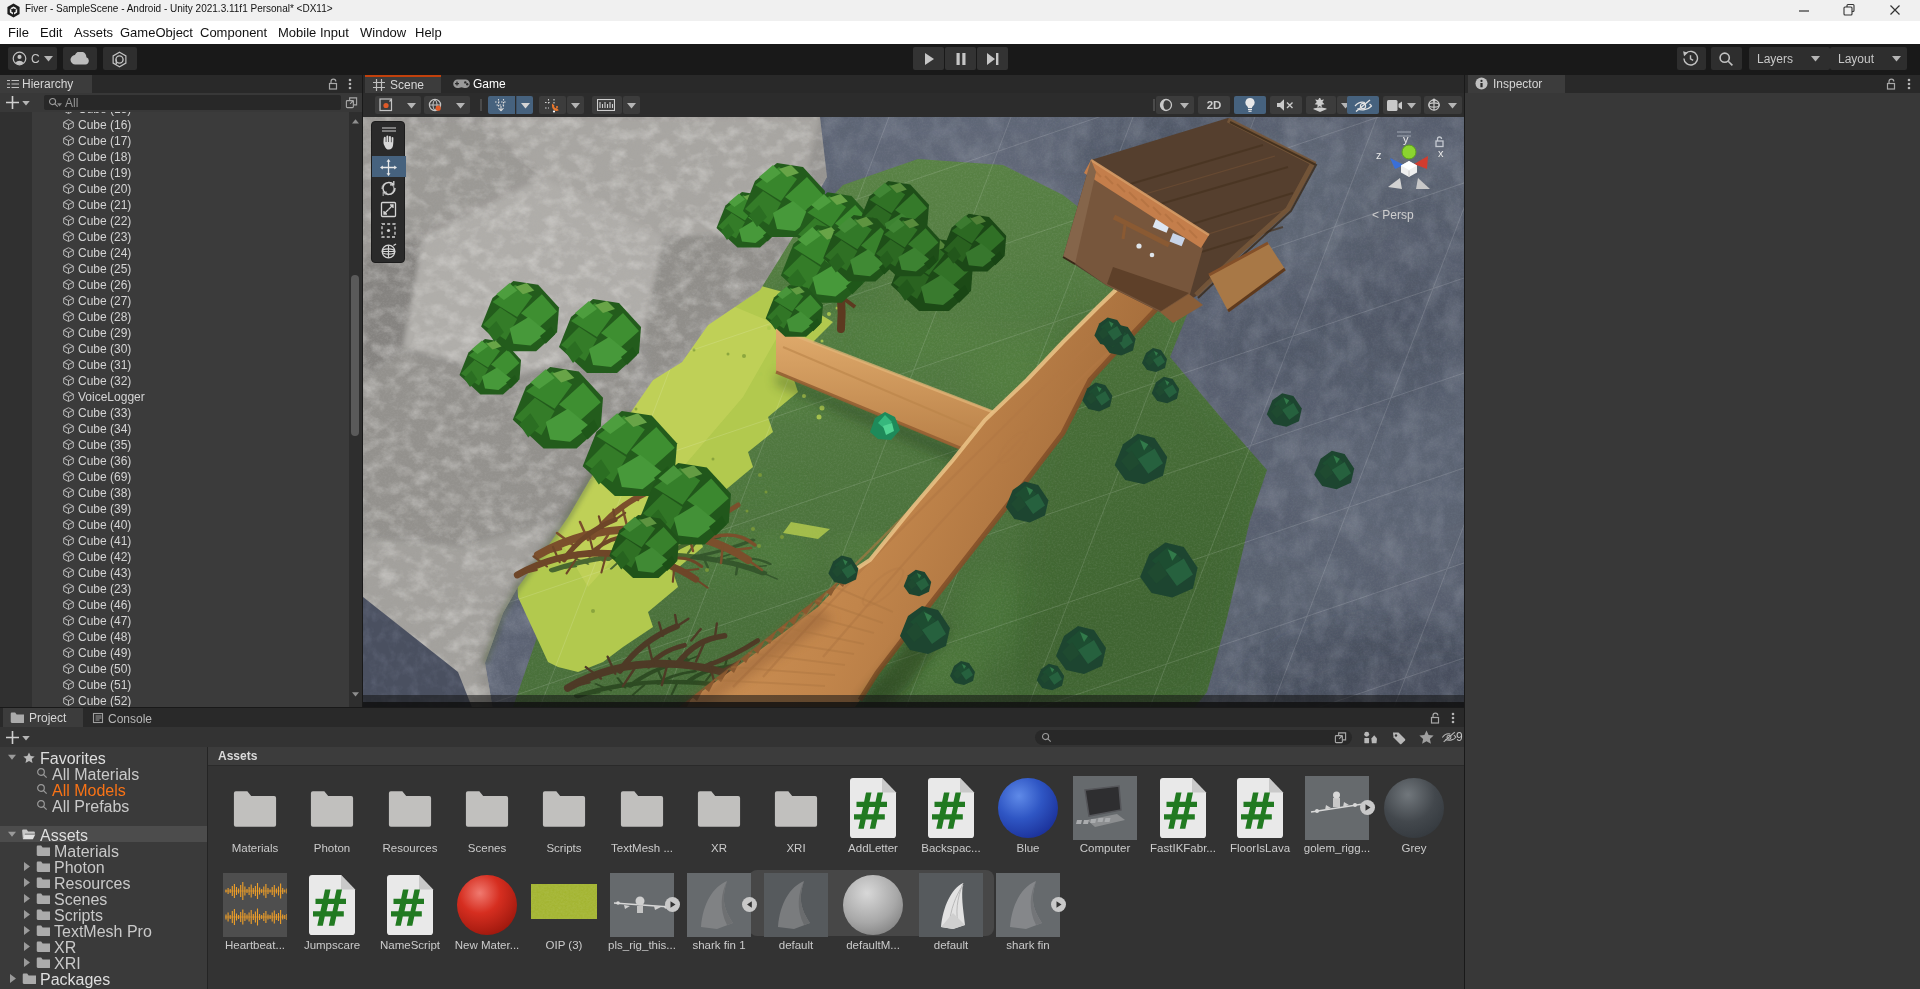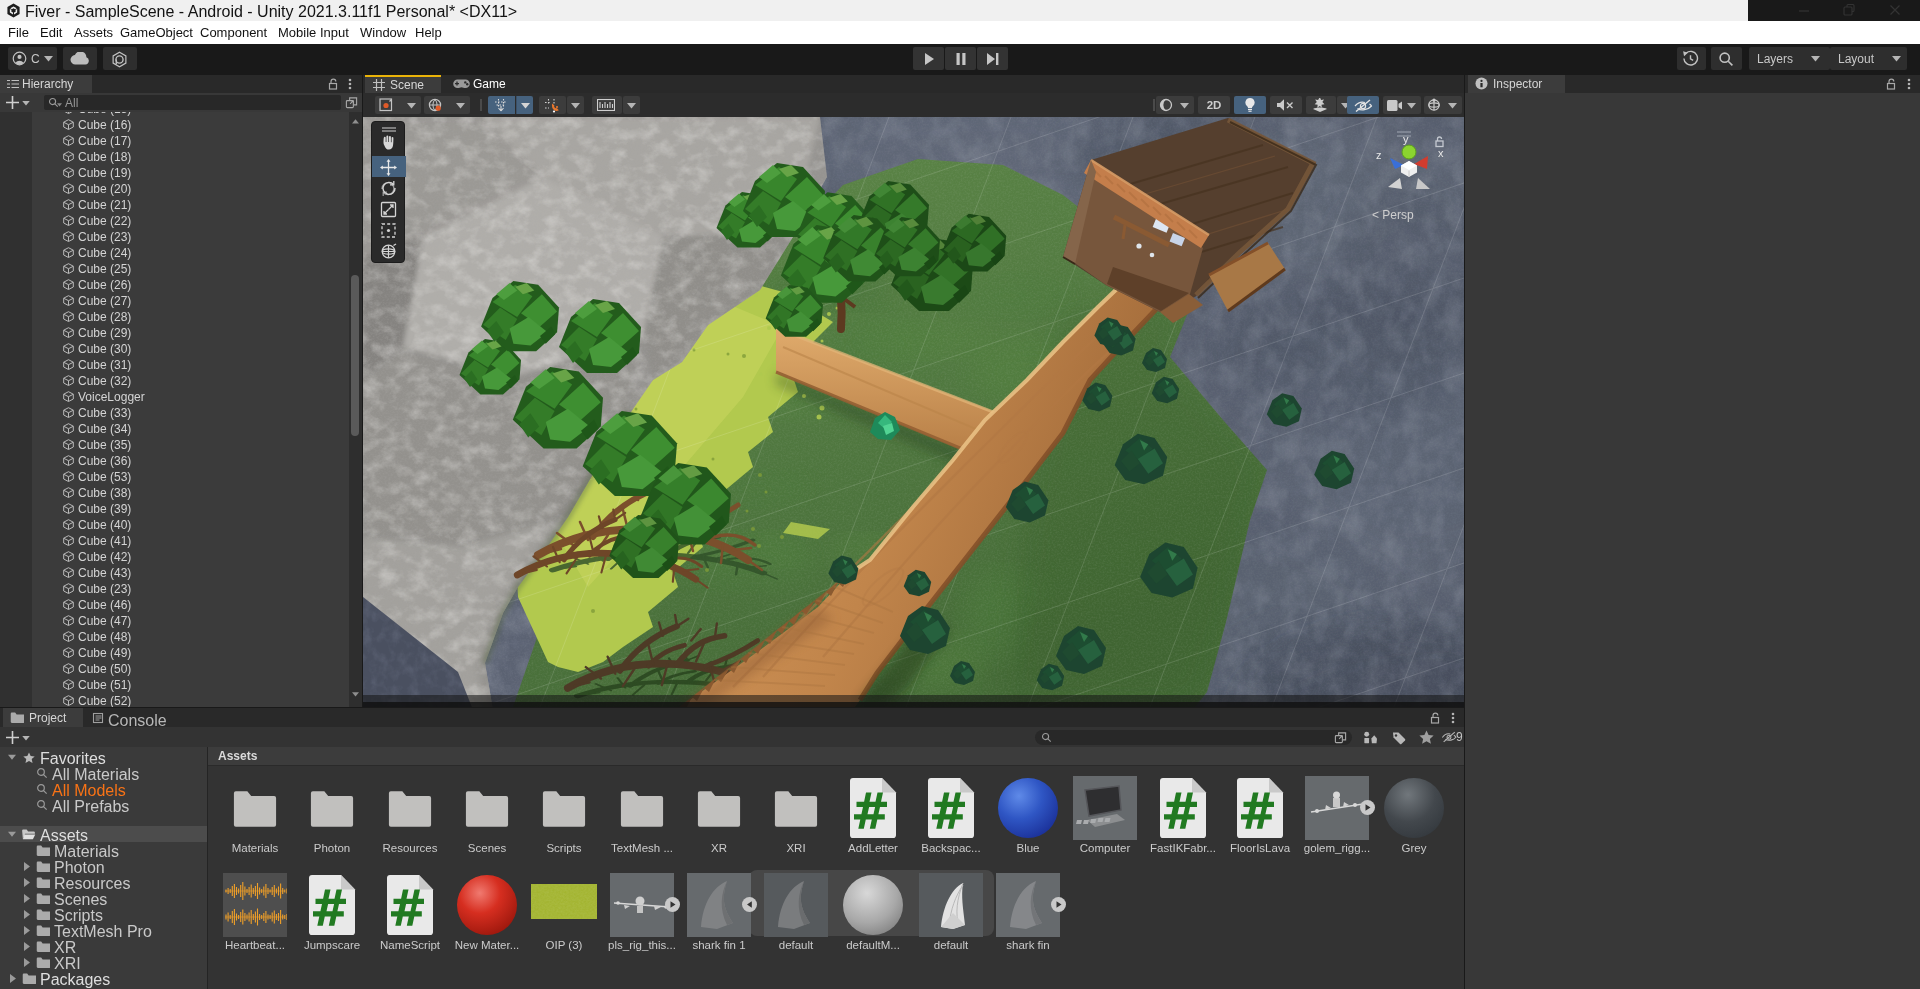--- a/index.html
+++ b/index.html
@@ -1,21 +1,21 @@
 <!DOCTYPE html>
 <html><head>
 <meta charset="utf-8">
 <style>
 * { margin:0; padding:0; box-sizing:border-box; }
 html,body { width:1920px; height:989px; overflow:hidden; background:#191919; }
 body, div, span { font-family:"Liberation Sans", sans-serif; }
 #root { position:absolute; left:0; top:0; width:1920px; height:989px; background:#191919; }
 .abs { position:absolute; }
 
-#titlebar { left:0; top:0; width:1748px; height:21px; background:#f0f0f0; color:#121212; font-size:16px; }
+#titlebar { left:0; top:0; width:1920px; height:21px; background:#f0f0f0; color:#121212; font-size:10px; }
 #menubar { left:0; top:21px; width:1920px; height:23px; background:#ffffff; color:#111; font-size:13px; }
 .menuitem { position:absolute; top:4px; }
 #toolbar { left:0; top:44px; width:1920px; height:29px; background:#191919; }
 .tbtn { position:absolute; top:3px; height:23px; background:#2e2e2e; border-radius:2px; }
 
 .tabbar { background:#292929; }
 .tab { position:absolute; top:0; height:18px; background:#3c3c3c; color:#d6d6d6; font-size:12px; }
 #hier { left:0; top:75px; width:362px; height:632px; background:#383838; }
 #scenepanel { left:363px; top:75px; width:1101px; height:632px; background:#2c2c2c; }
 #inspector { left:1465px; top:75px; width:455px; height:914px; background:#383838; }
@@ -346,21 +346,21 @@
       <div class="hrow" style="top:341px">
             <svg class="abs" style="left:31px;top:2px" width="11" height="11" viewBox="0 0 11 11">
               <use href="#cubeicon"></use>
             </svg>
             <span>Cube (36)</span>
           </div>
       <div class="hrow" style="top:357px">
             <svg class="abs" style="left:31px;top:2px" width="11" height="11" viewBox="0 0 11 11">
               <use href="#cubeicon"></use>
             </svg>
-            <span>Cube (53)</span>
+            <span>Cube (69)</span>
           </div>
       <div class="hrow" style="top:373px">
             <svg class="abs" style="left:31px;top:2px" width="11" height="11" viewBox="0 0 11 11">
               <use href="#cubeicon"></use>
             </svg>
             <span>Cube (38)</span>
           </div>
       <div class="hrow" style="top:389px">
             <svg class="abs" style="left:31px;top:2px" width="11" height="11" viewBox="0 0 11 11">
               <use href="#cubeicon"></use>
@@ -446,21 +446,21 @@
           </svg>
         <div class="abs" style="left:2px;top:163px;width:8px;height:161px;background:#5a5a5a;border-radius:4px"></div>
         <svg class="abs" style="left:3px;top:580px" width="7" height="5" viewBox="0 0 9 6">
             <path fill="#8f8f8f" d="M0 0 H9 L4.5 5.5Z"></path>
           </svg>
       </div>
     </div>
   </div>
   <div id="scenepanel" class="abs">
     <div class="abs tabbar" style="left:0;top:0;width:1101px;height:18px">
-      <div class="tab" style="left:2px;width:76px;border-top:2px solid #eab308;height:18px">
+      <div class="tab" style="left:2px;width:76px;border-top:2px solid #c2410c;height:18px">
         <svg class="abs" style="left:8px;top:2px" width="12" height="12" viewBox="0 0 12 12" stroke="#c0c0c0" stroke-width="1.2">
             <path d="M3.5 0 V12 M8.5 0 V12 M0 3.5 H12 M0 8.5 H12"></path>
           </svg>
         <span class="abs" style="left:25px;top:1px">Scene</span>
       </div>
       <svg class="abs" style="left:90px;top:4px" width="17" height="11" viewBox="0 0 17 11">
           <path fill="#9a9a9a" d="M4.5 0.5 h8 a4.3 4.3 0 0 1 0 8.6 c-1.7 0-2.6-0.8-4-0.8s-2.3 0.8-4 0.8a4.3 4.3 0 0 1 0-8.6Z"></path>
           <circle cx="12.3" cy="3.4" r="1.2" fill="#2c2c2c"></circle>
           <circle cx="14.2" cy="5.3" r="1.2" fill="#2c2c2c"></circle>
           <path stroke="#2c2c2c" stroke-width="1.3" d="M4 2.6 v4 M2 4.6 h4"></path>
@@ -1033,21 +1033,21 @@
       <div class="tab" style="left:3px;width:80px;height:19px">
         <svg class="abs" style="left:7px;top:3px" width="14" height="12" viewBox="0 0 19 16">
             <use href="#folds"></use>
           </svg>
         <span class="abs" style="left:26px;top:3px">Project</span>
       </div>
       <svg class="abs" style="left:92px;top:4px" width="12" height="12" viewBox="0 0 12 12" fill="none" stroke="#9f9f9f" stroke-width="1.1">
           <rect x="1.5" y="1.5" width="9" height="9"></rect>
           <path d="M3.5 4 h6 M3.5 6 h6 M3.5 8 h4"></path>
         </svg>
-      <span class="abs" style="left:108px;top:4px;color:#b7b7b7;font-size:16px">Console</span>
+      <span class="abs" style="left:108px;top:4px;color:#b7b7b7;font-size:12px">Console</span>
       <svg class="abs" style="left:1429px;top:4px" width="12" height="12" viewBox="0 0 12 12" fill="none" stroke="#a8a8a8" stroke-width="1.2">
           <rect x="2.5" y="5.5" width="7" height="5.5"></rect>
           <path d="M4 5.5 V3.5 a2.4 2.4 0 0 1 4.8 0"></path>
         </svg>
       <svg class="abs" style="left:1447px;top:4px" width="12" height="12" viewBox="0 0 12 12" fill="#b5b5b5">
           <circle cx="6" cy="2" r="1.3"></circle>
           <circle cx="6" cy="6" r="1.3"></circle>
           <circle cx="6" cy="10" r="1.3"></circle>
         </svg>
     </div>

